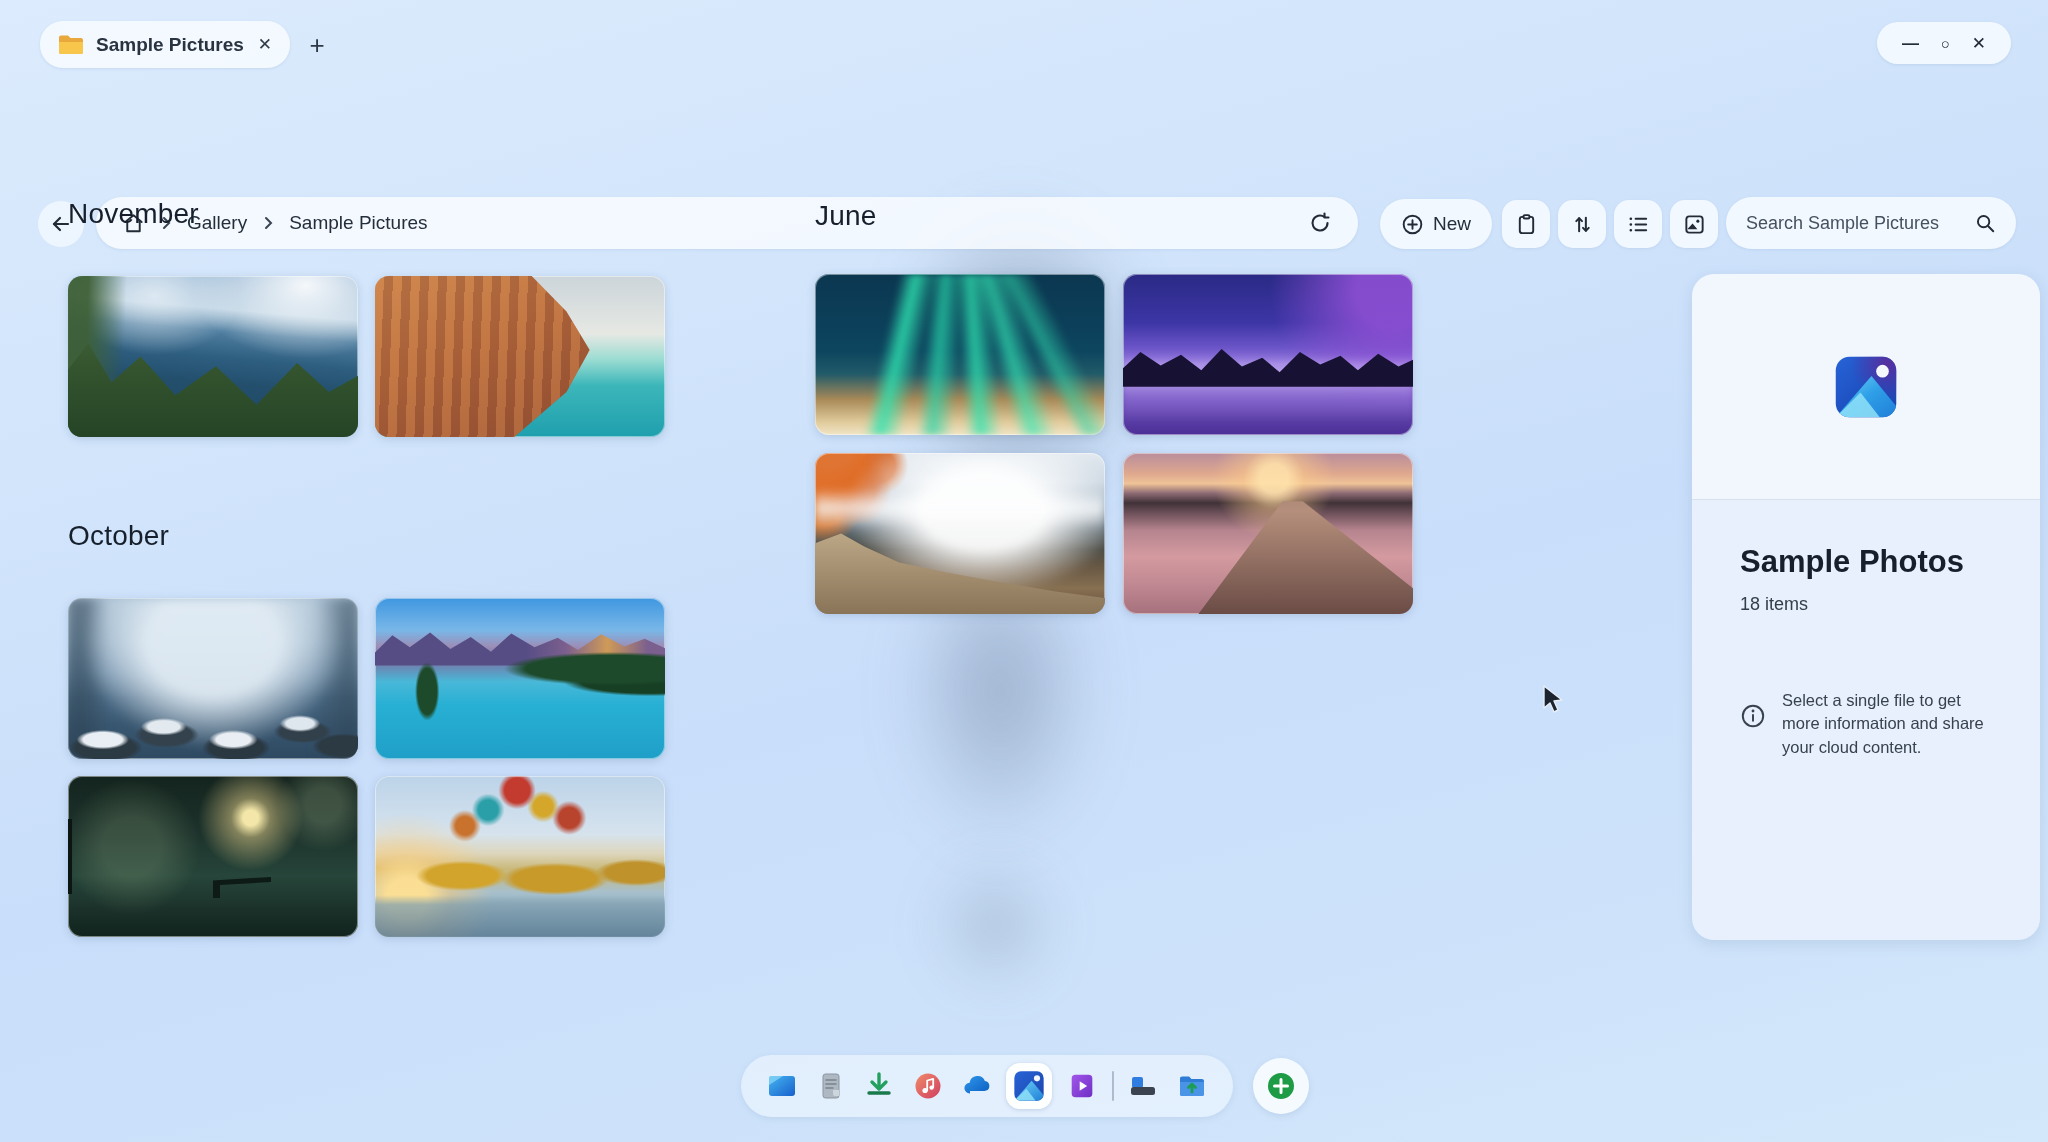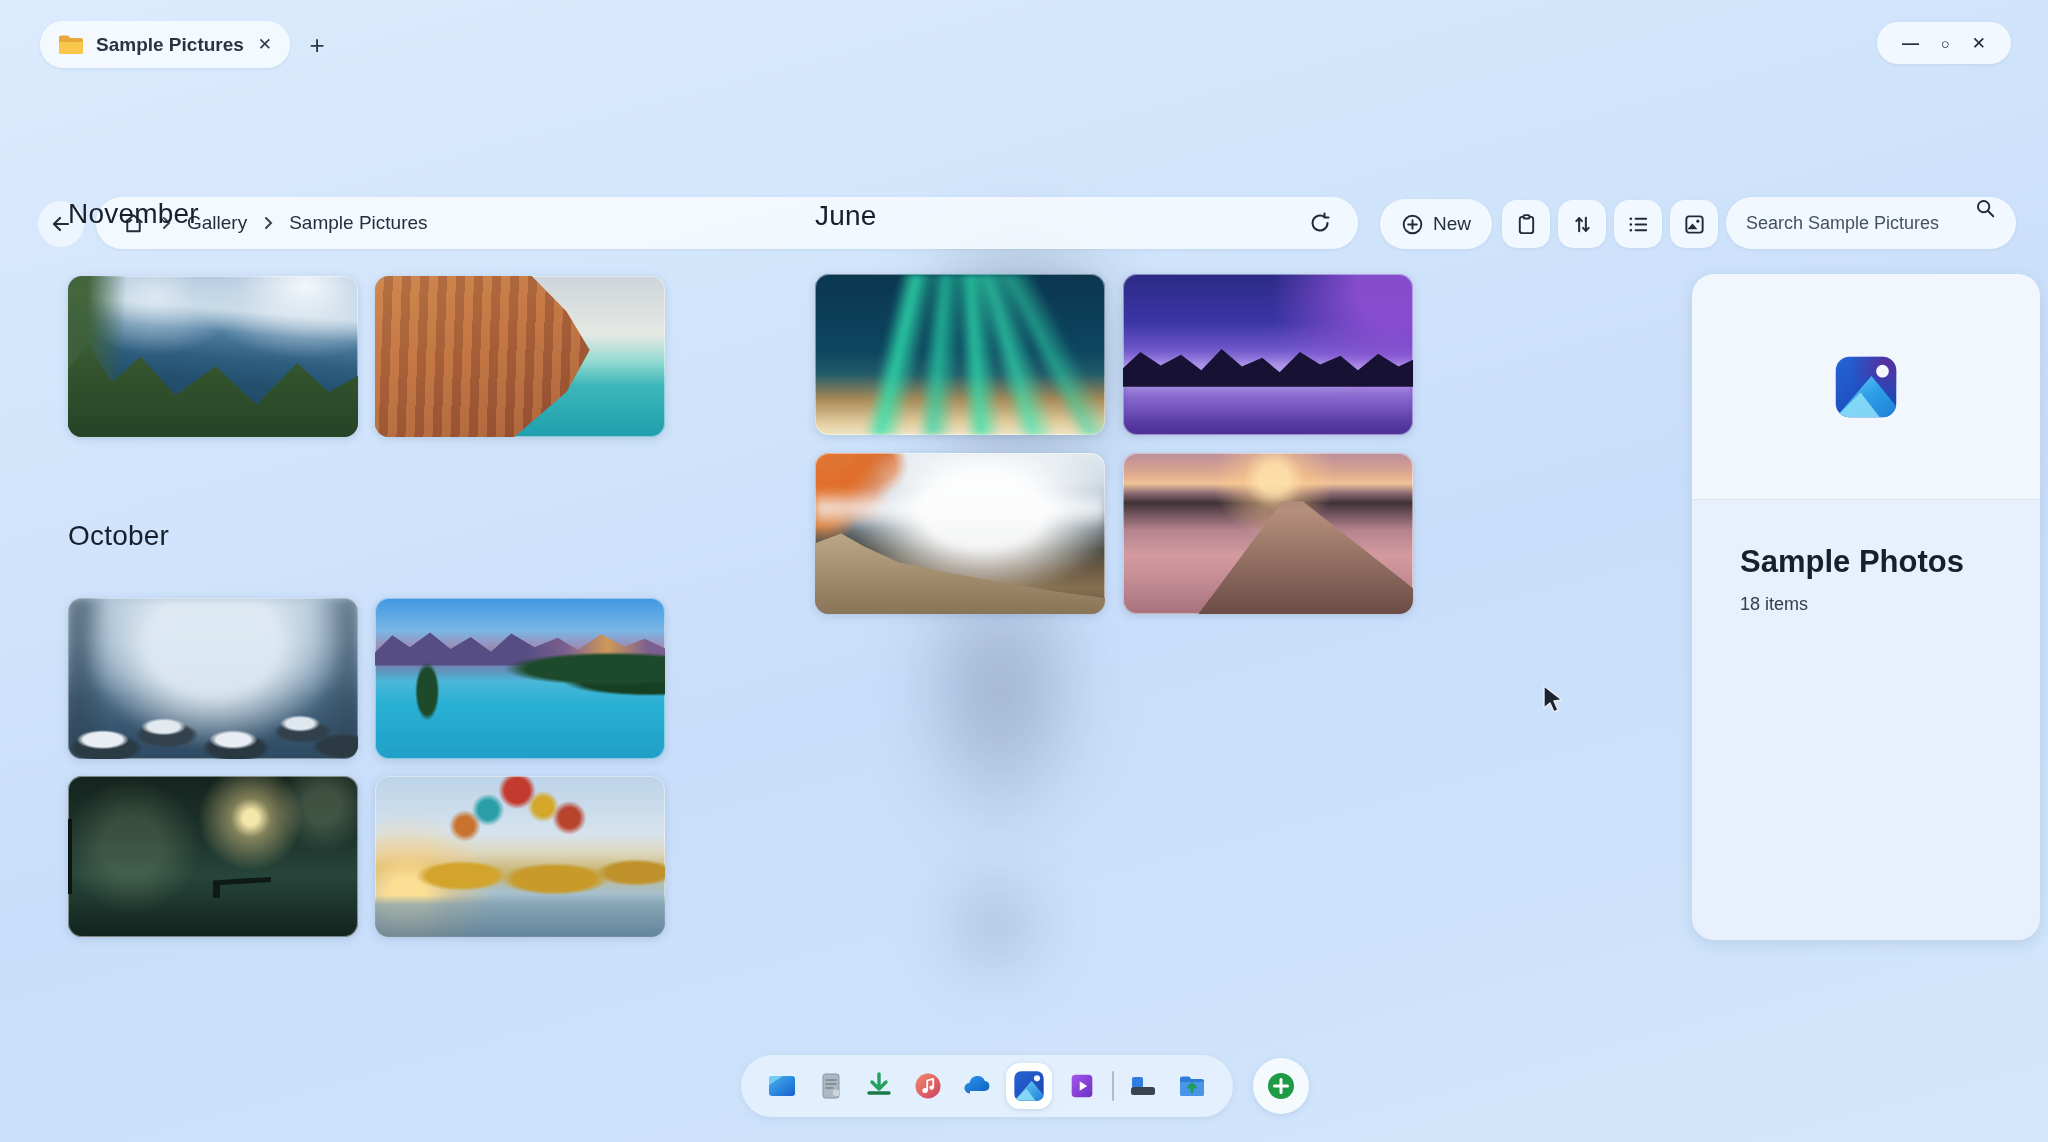--- a/index.html
+++ b/index.html
@@ -73,21 +73,21 @@
     position:absolute; top:102px; width:48px; height:48px;
     background:rgba(248,252,255,.85); border-radius:15px;
     display:flex; align-items:center; justify-content:center; cursor:pointer;
     box-shadow:0 1px 3px rgba(110,140,180,.14);
   }
   .sq-btn.b1{ left:1502px; } .sq-btn.b2{ left:1558px; }
   .sq-btn.b3{ left:1614px; } .sq-btn.b4{ left:1670px; }
   .searchbar{
     position:absolute; left:1726px; top:99px; width:290px; height:52px;
     background:rgba(248,252,255,.85); border-radius:26px;
-    display:flex; padding:0 20px; gap:10px;
+    display:flex; align-items:center; padding:0 20px; gap:10px;
     box-shadow:0 1px 3px rgba(110,140,180,.16);
   }
   .searchbar input{
     flex:1; border:none; outline:none; background:transparent;
     font-family:inherit; font-size:18px; color:#2a3340; min-width:0;
   }
   .searchbar input::placeholder{ color:#46515f; opacity:1; }
 
   
   .sec{ position:absolute; }
@@ -422,20 +422,30 @@
             <path d="M2 46 L28 16 L46 38 L46 46 Z" fill="url(#pmtn)"></path>
             <path d="M2 46 L20 28 L34 46 Z" fill="#8fe0f8" opacity=".85"></path>
           </g>
           <circle cx="36" cy="12.5" r="4.6" fill="#f4f7fb"></circle>
         </svg>
       </span>
     </div>
     <div class="d-body">
       <h3>Sample Photos</h3>
       <p class="items">18 items</p>
+      <div class="inforow">
+        <span class="i-ic">
+          <svg width="26" height="26" viewBox="0 0 24 24" fill="none" stroke="#38424e" stroke-width="1.8" stroke-linecap="round">
+            <circle cx="12" cy="12" r="9.4"></circle>
+              <path d="M12 11v5.4"></path>
+              <path d="M12 7.4h.01" stroke-width="2.6"></path>
+          </svg>
+        </span>
+        <p>Select a single file to get more information and share your cloud content.</p>
+      </div>
     </div>
   </aside>
 
   <div class="dock">
     <div class="dock-item" title="desktop">
       <span>
         <svg width="32" height="32" viewBox="0 0 32 32">
           <defs>
               <linearGradient id="dsk" x1="0" y1="0" x2="1" y2="1">
             <stop offset="0" stop-color="#46b5f0"></stop>

